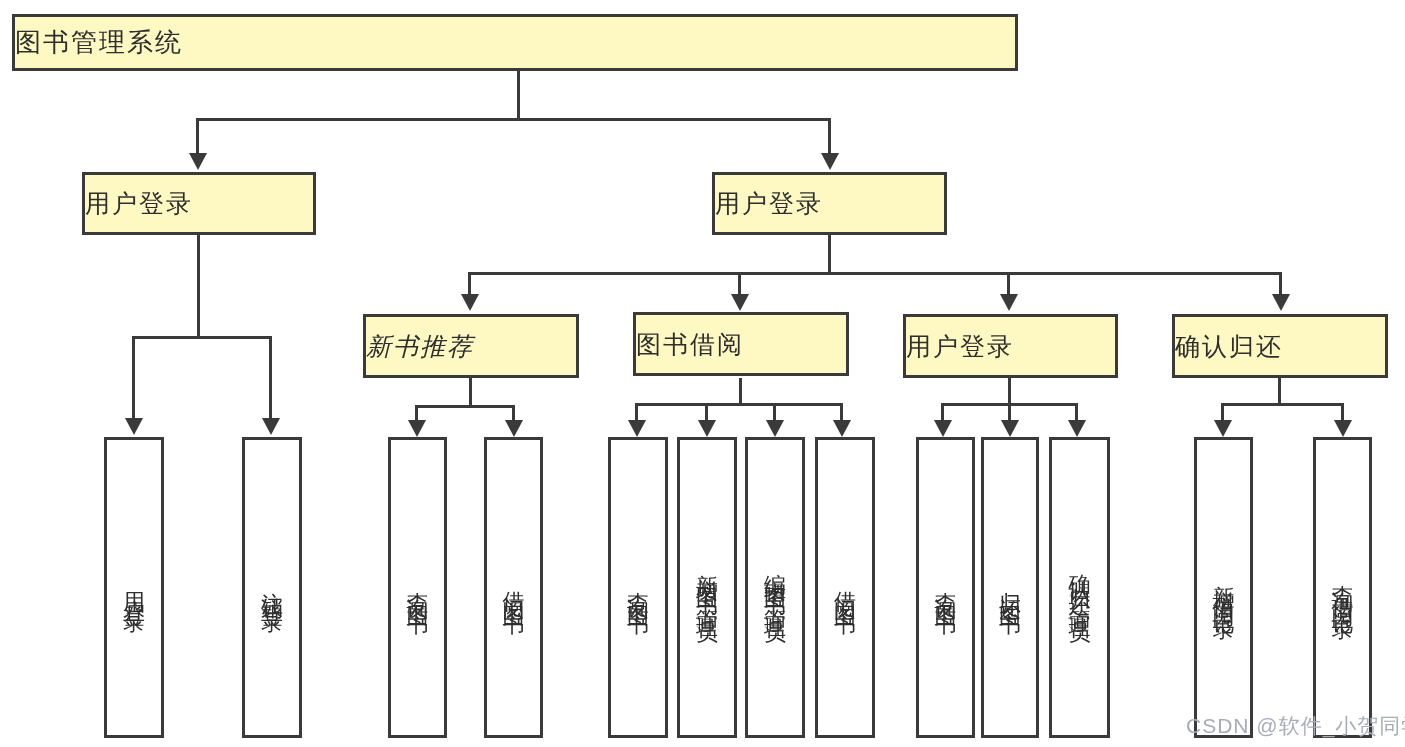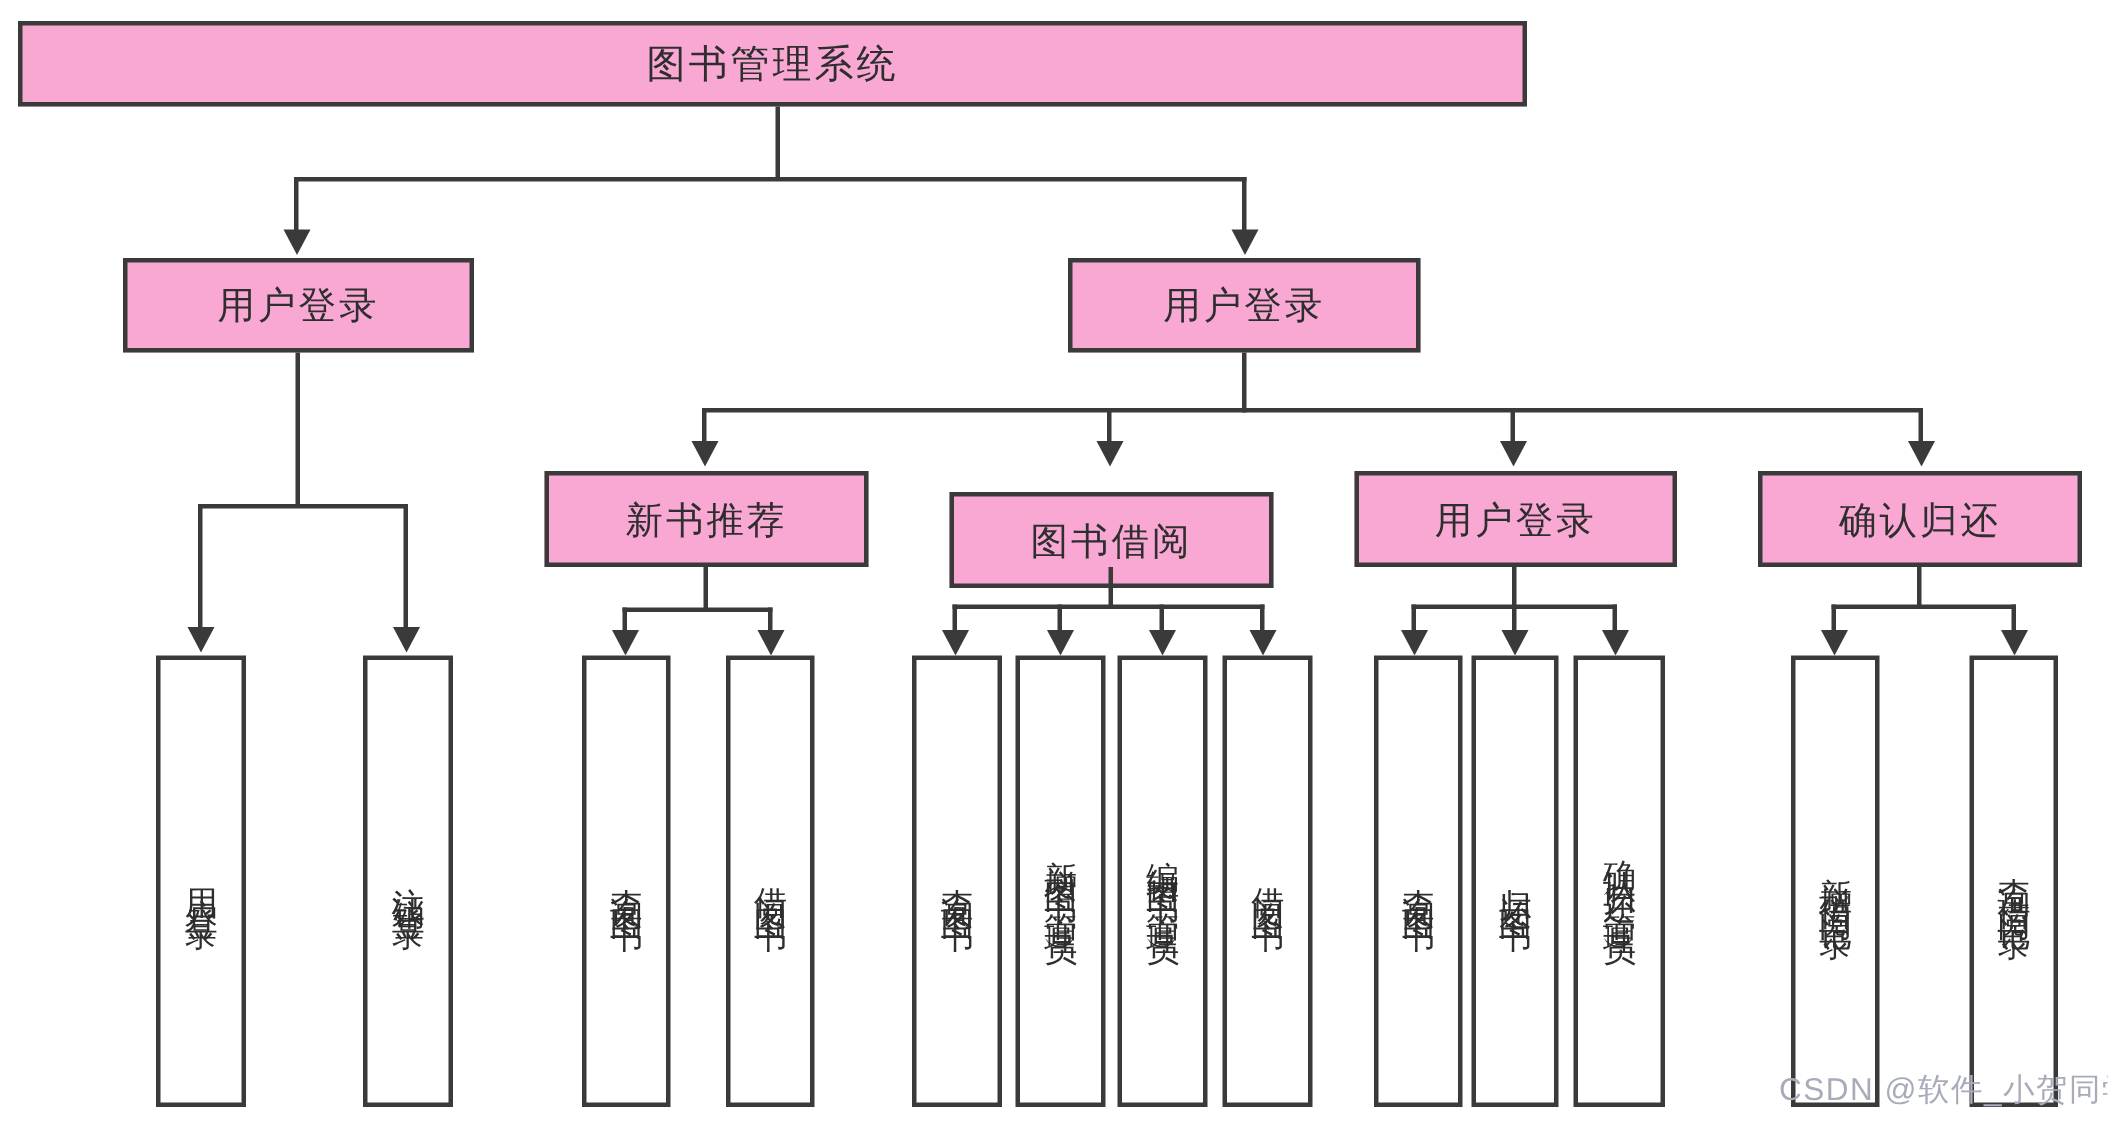--- a/index.html
+++ b/index.html
@@ -8,22 +8,22 @@
     --bg:#ffffff;
     --watermark:#a8acba;
   }
   html,body{margin:0;padding:0;}
   body{
     width:1405px;height:747px;position:relative;background:var(--bg);
     font-family:"Liberation Sans","DejaVu Sans",sans-serif;
     color:var(--text);overflow:hidden;
   }
   .box{
-    position:absolute;border:3px solid var(--line);background:#f9a8d4;
-    display:flex;align-items:center;justify-content:center;
+    position:absolute;border:3px solid var(--line);background:#fef9c3;
+    display:flex;align-items:center;justify-content:flex-start;
     box-sizing:border-box;text-align:center;
   }
   .root-box{font-size:26px;letter-spacing:2px;}
   .l2-box,.l3-box{font-size:25px;letter-spacing:2px;}
   .vbox{
     position:absolute;border:3px solid var(--line);background:#fff;
     box-sizing:border-box;top:437px;height:301px;width:60px;
     display:flex;align-items:center;justify-content:center;
     writing-mode:vertical-rl;text-orientation:mixed;
     font-size:22px;letter-spacing:7px;line-height:1.1;
@@ -72,24 +72,24 @@
 <div class="hline" style="left:468px;top:272px;width:814px;"></div>
 <div class="vline" style="left:468px;top:272px;height:23px;"></div>
 <div class="arrowhead" style="left:461px;top:294px;"></div>
 <div class="vline" style="left:738px;top:272px;height:23px;"></div>
 <div class="arrowhead" style="left:731px;top:294px;"></div>
 <div class="vline" style="left:1007px;top:272px;height:23px;"></div>
 <div class="arrowhead" style="left:1000px;top:294px;"></div>
 <div class="vline" style="left:1279px;top:272px;height:23px;"></div>
 <div class="arrowhead" style="left:1272px;top:294px;"></div>
 
-<div class="box l3-box" style="left:363px;top:314px;width:216px;height:64px;">
+<div class="box l3-box" style="left:363px;top:314px;width:216px;height:64px;font-style:italic;">
   <span>新书推荐</span>
 </div>
-<div class="box l3-box" style="left:633px;top:328px;width:216px;height:64px;">
+<div class="box l3-box" style="left:633px;top:312px;width:216px;height:64px;">
   <span>图书借阅</span>
 </div>
 <div class="box l3-box" style="left:903px;top:314px;width:215px;height:64px;">
   <span>用户登录</span>
 </div>
 <div class="box l3-box" style="left:1172px;top:314px;width:216px;height:64px;">
   <span>确认归还</span>
 </div>
 
 <div class="vline" style="left:469px;top:378px;height:29px;"></div>

